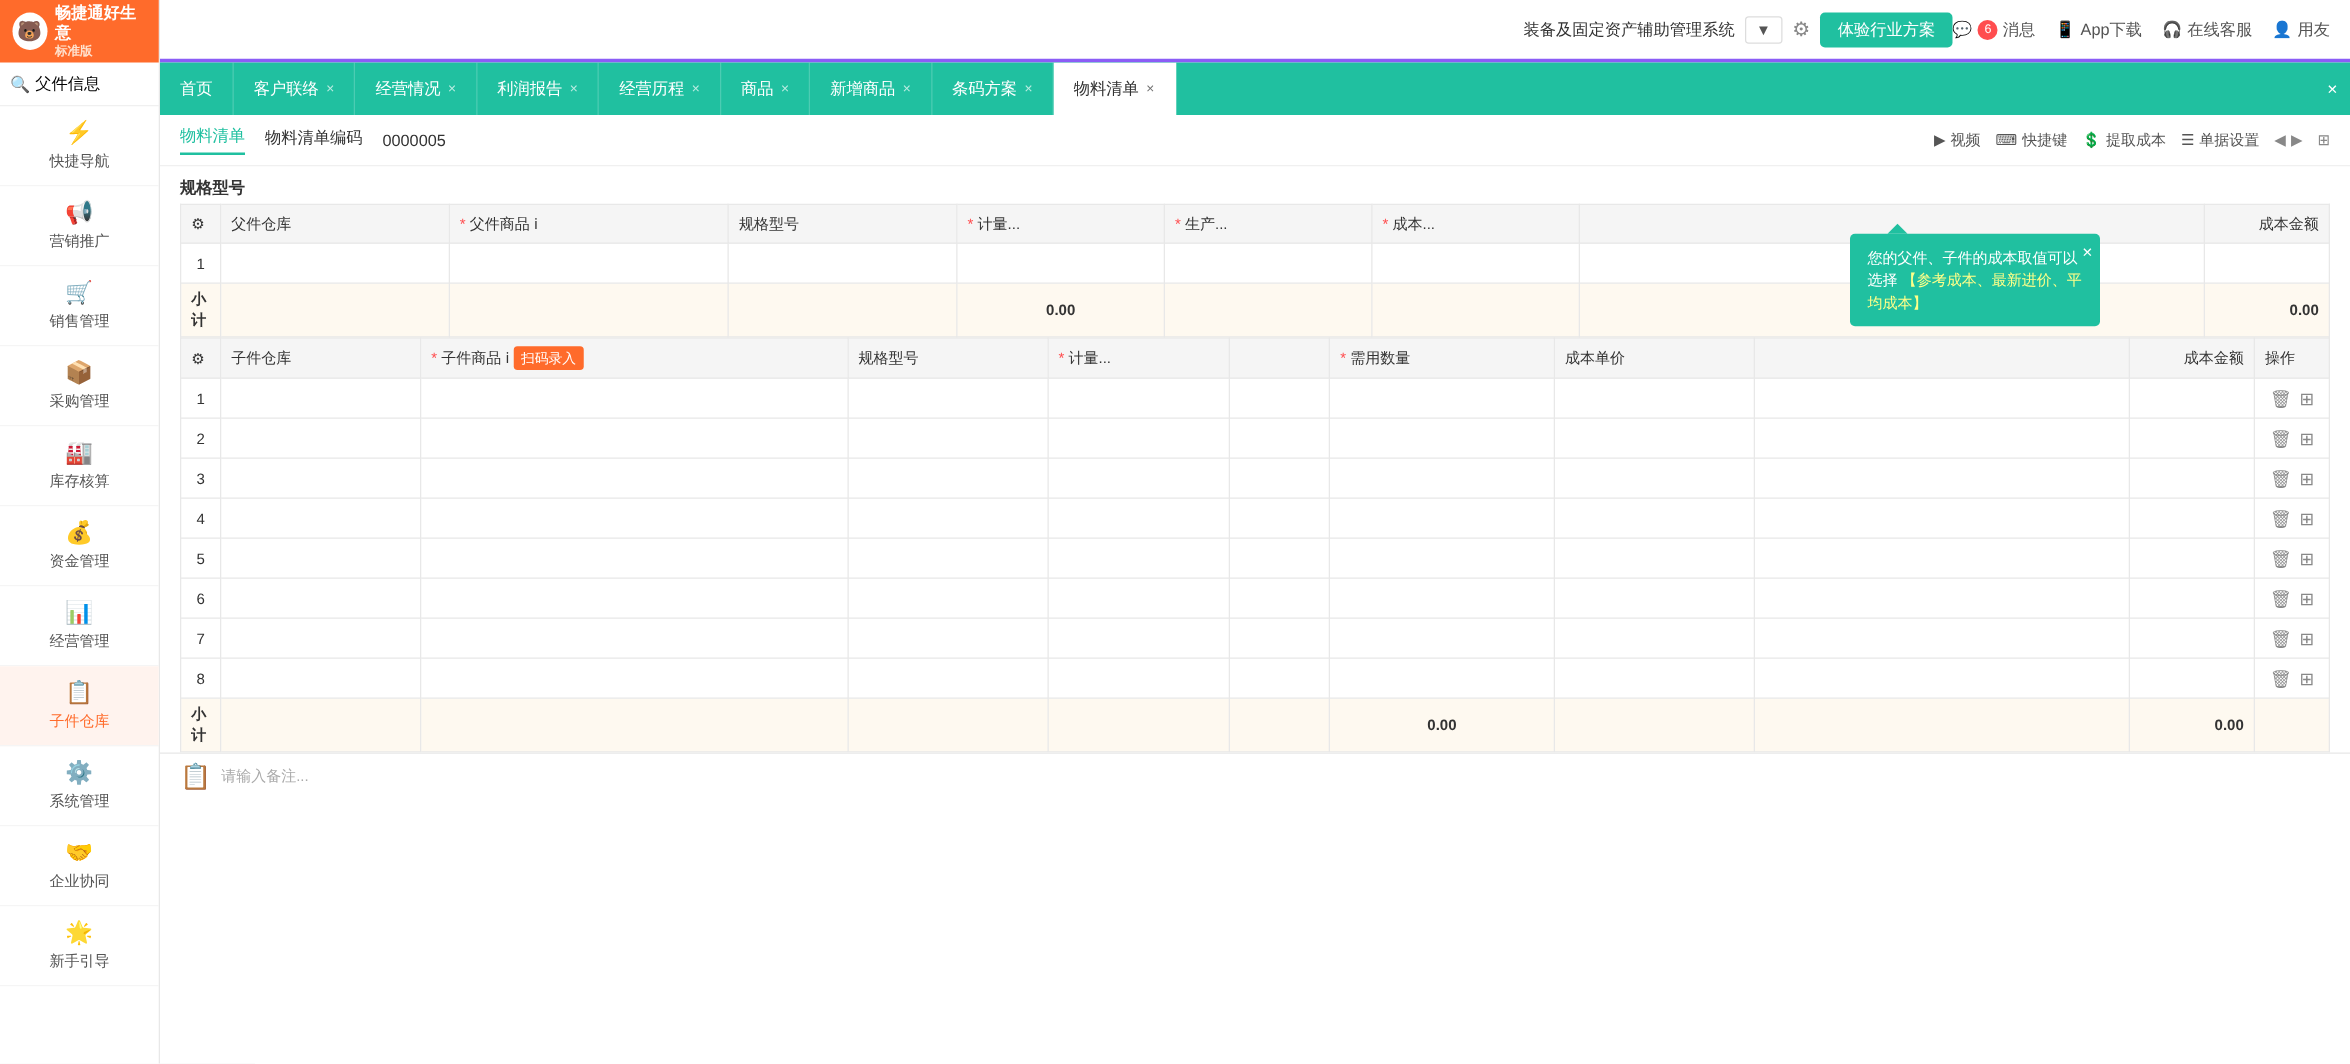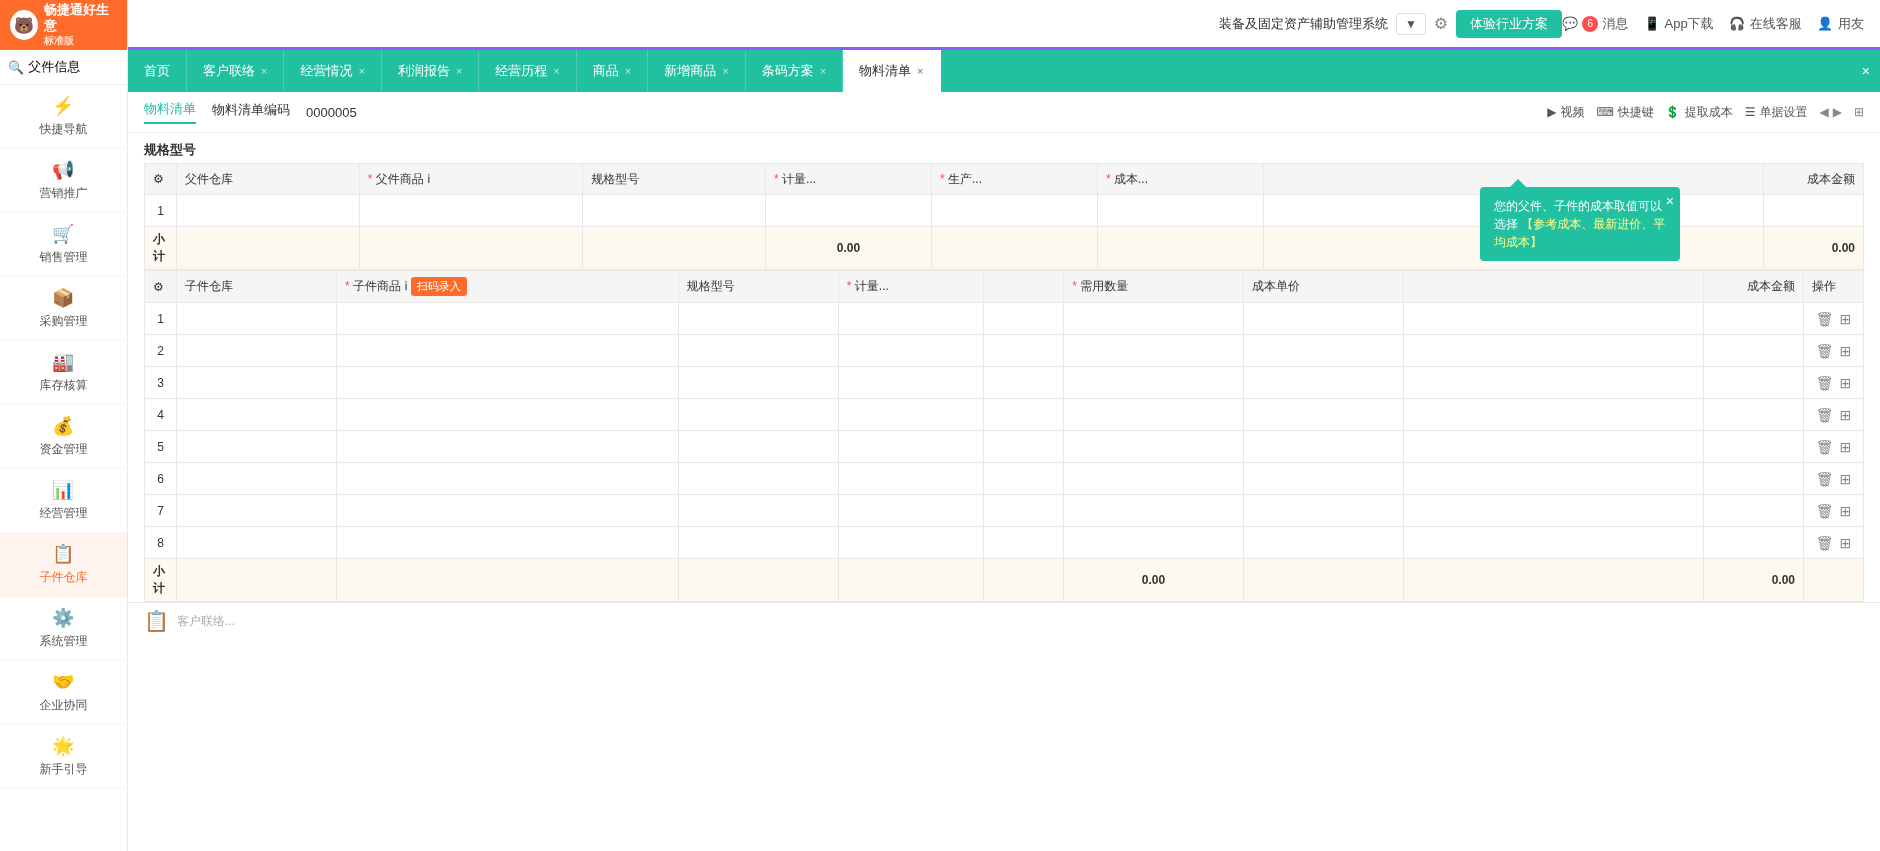--- a/index.html
+++ b/index.html
@@ -639,17 +639,17 @@
     <td></td>
     <td style="text-align:right;">0.00</td>
     <td></td>
   </tr>
           </tbody>
       </table>
     </div>
 
     <div class="bottom-bar">
       <span class="bottom-icon">📋</span>
-      <span class="bottom-text">客户联络...</span>
+      <span class="bottom-text">请输入备注...</span>
     </div>
 
   </div>
 </div>
 
 </body></html>

